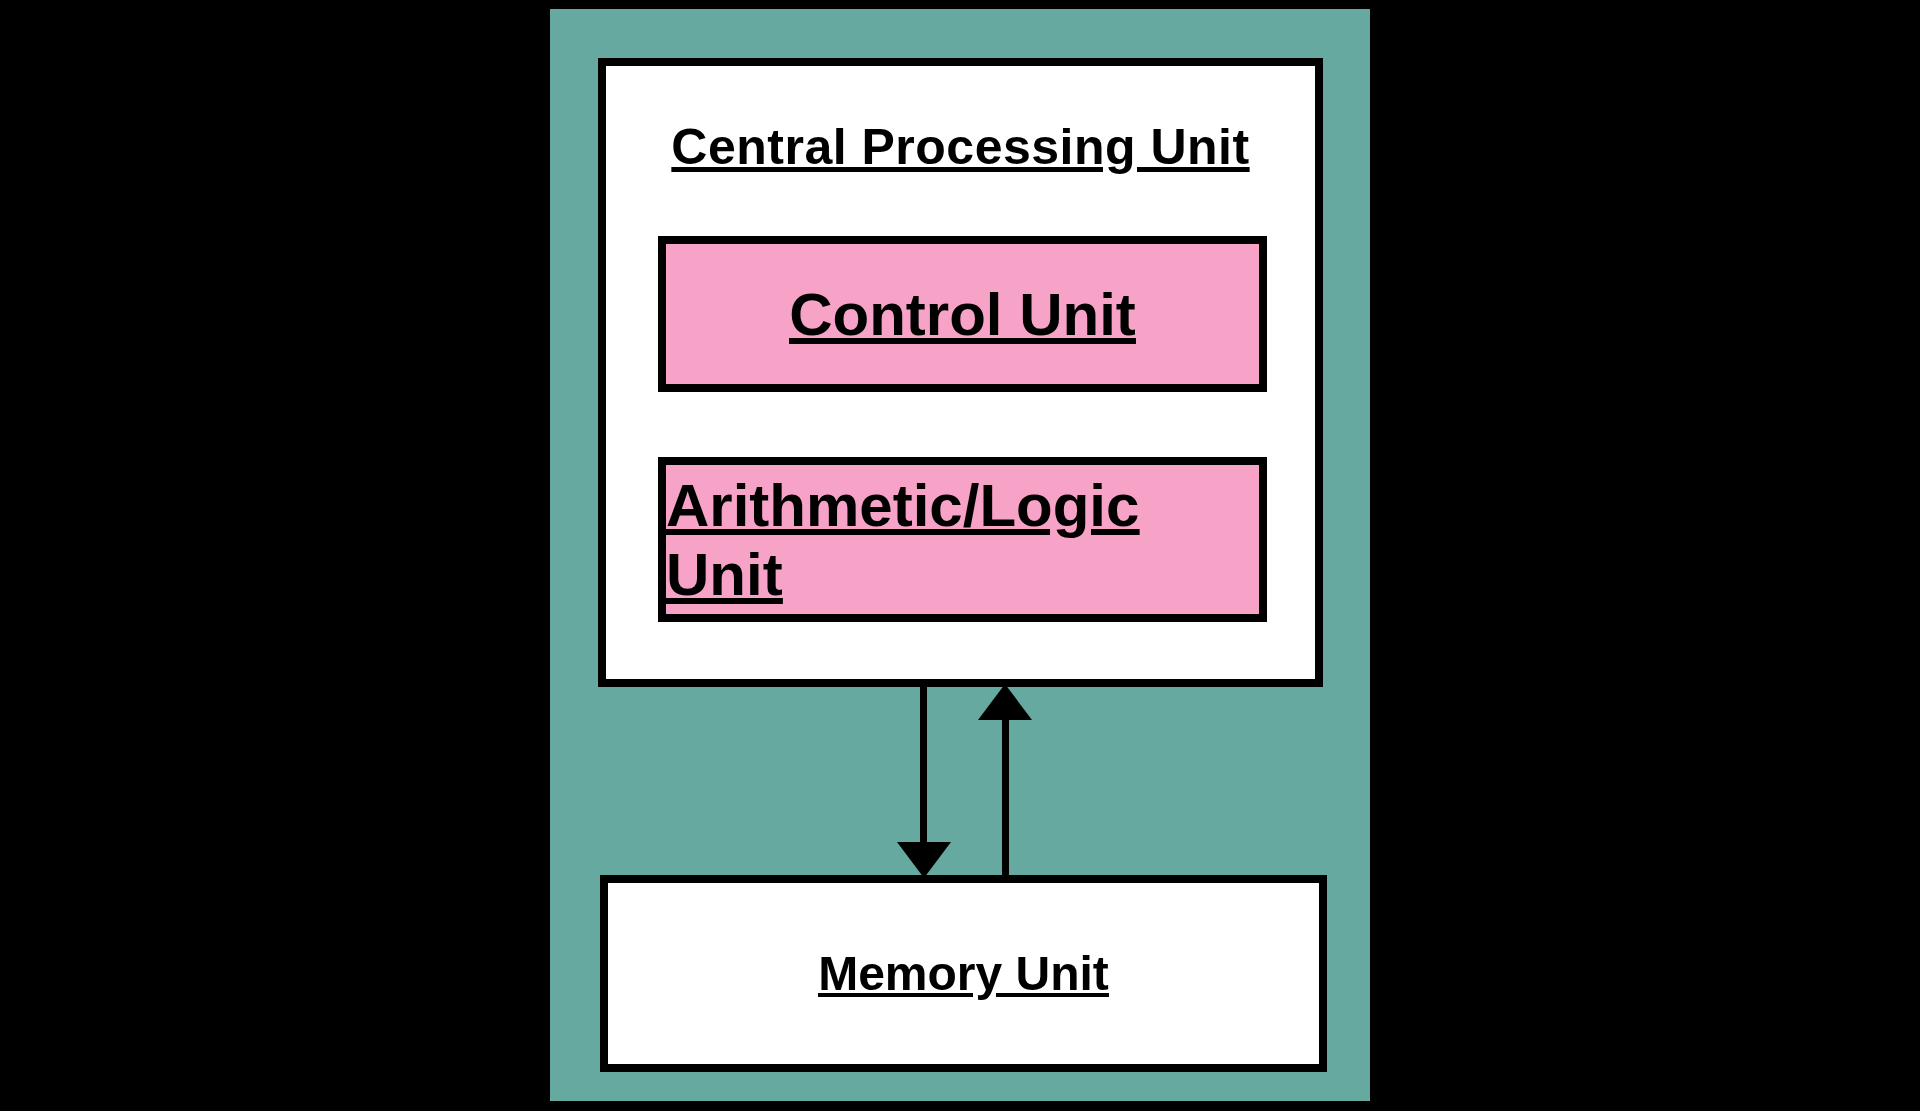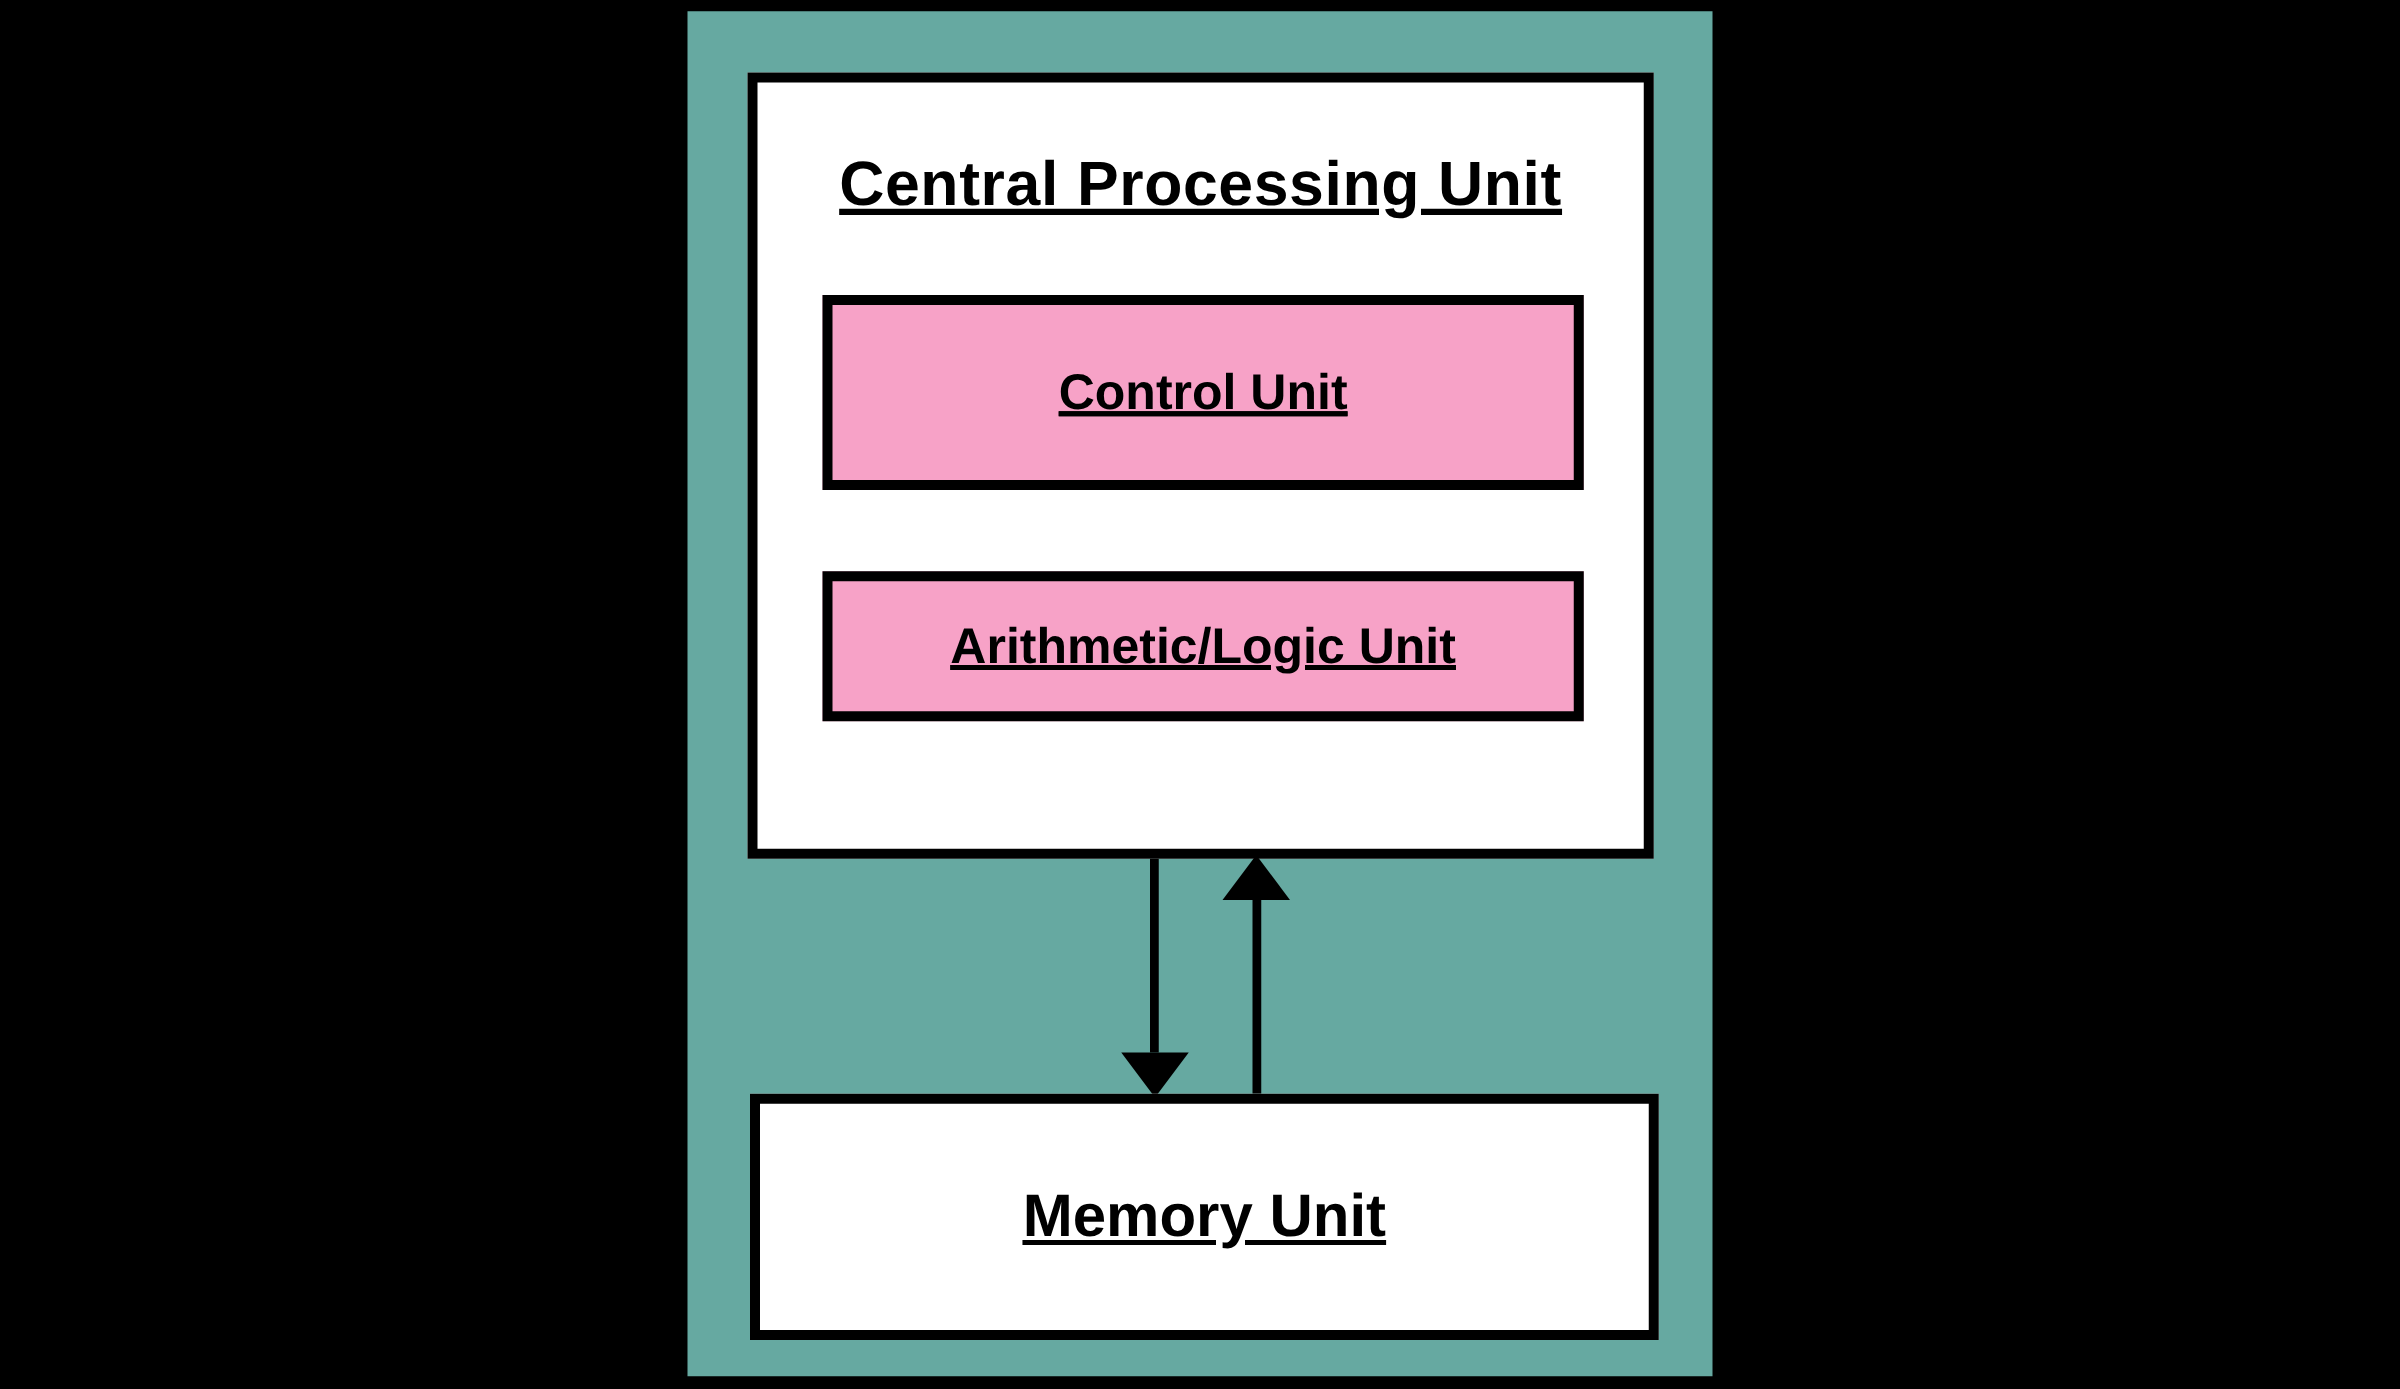--- a/index.html
+++ b/index.html
@@ -50,26 +50,26 @@
   }
   .inner-block {
     position: absolute;
     left: 658px;
     width: 609px;
     background: var(--block-pink);
     border: 8px solid var(--line-black);
     display: flex;
     align-items: center;
     justify-content: center;
-    font-size: 40px;
+    font-size: 60px;
     font-weight: bold;
     color: var(--text-black);
   }
   .control-box { top: 236px; height: 156px; }
-  .alu-box     { top: 457px; height: 120px; }
+  .alu-box     { top: 457px; height: 165px; }
   .memory-box {
     position: absolute;
     left: 600px; top: 875px;
     width: 727px; height: 197px;
     background: var(--box-white);
     border: 8px solid var(--line-black);
     display: flex;
     align-items: center;
     justify-content: center;
     font-size: 48px;

